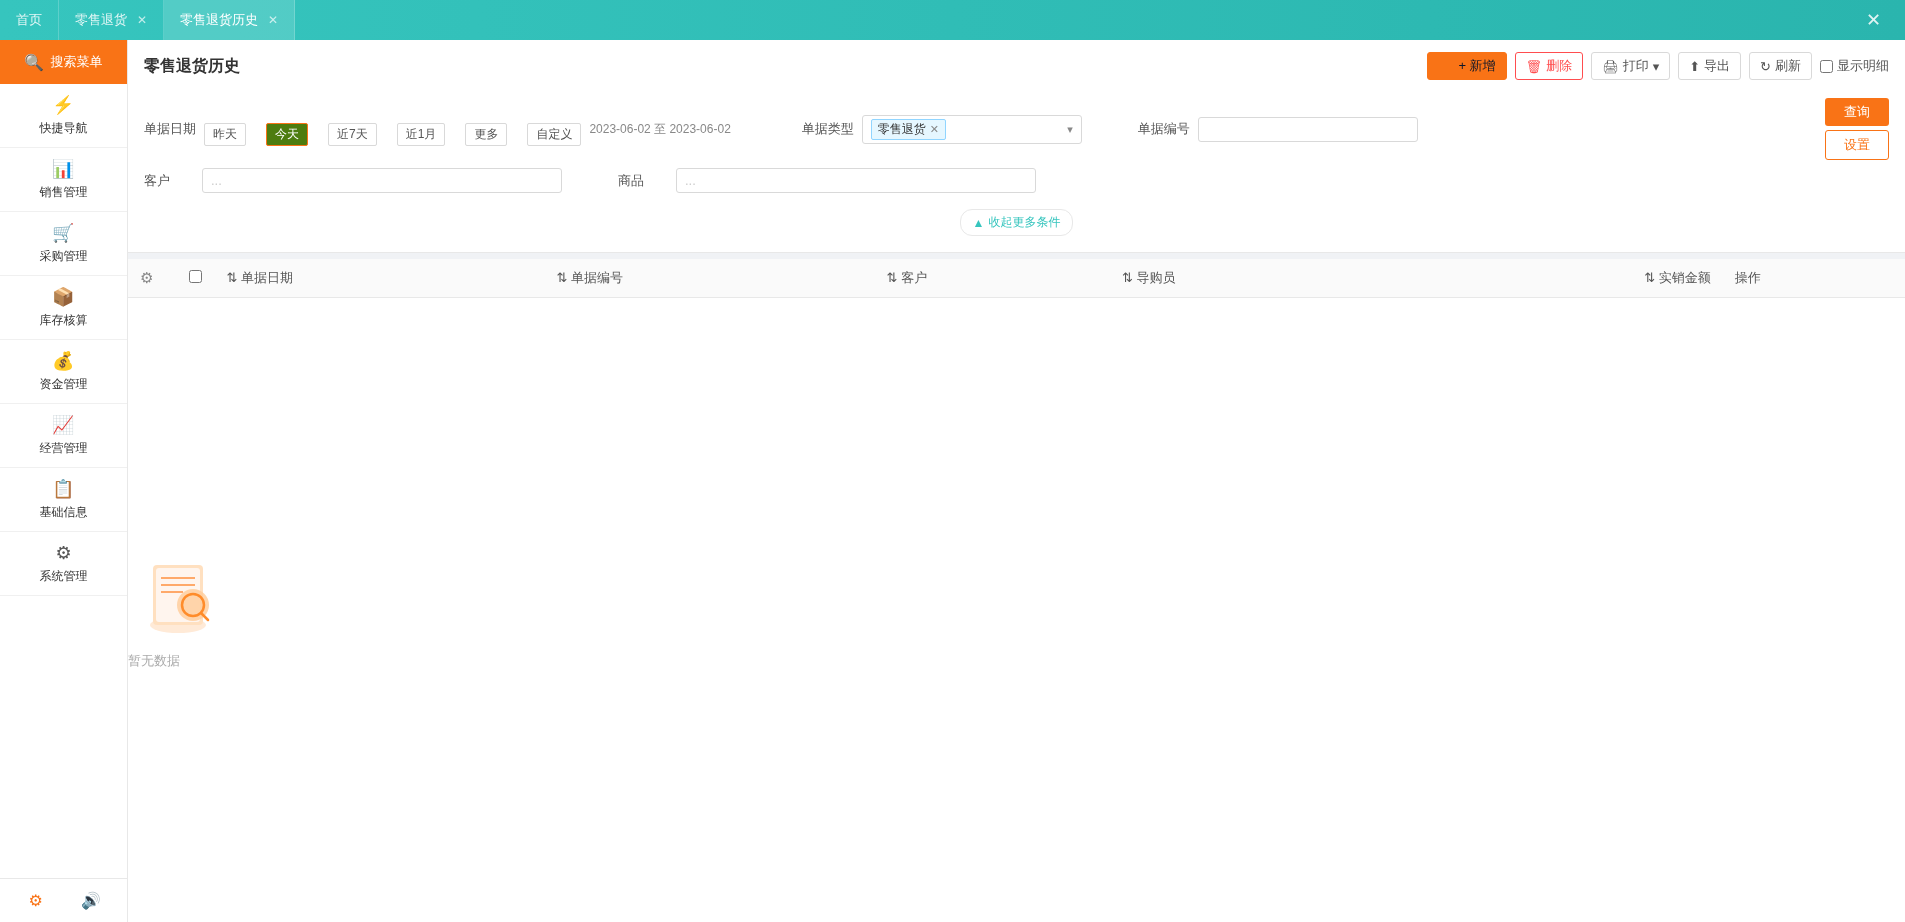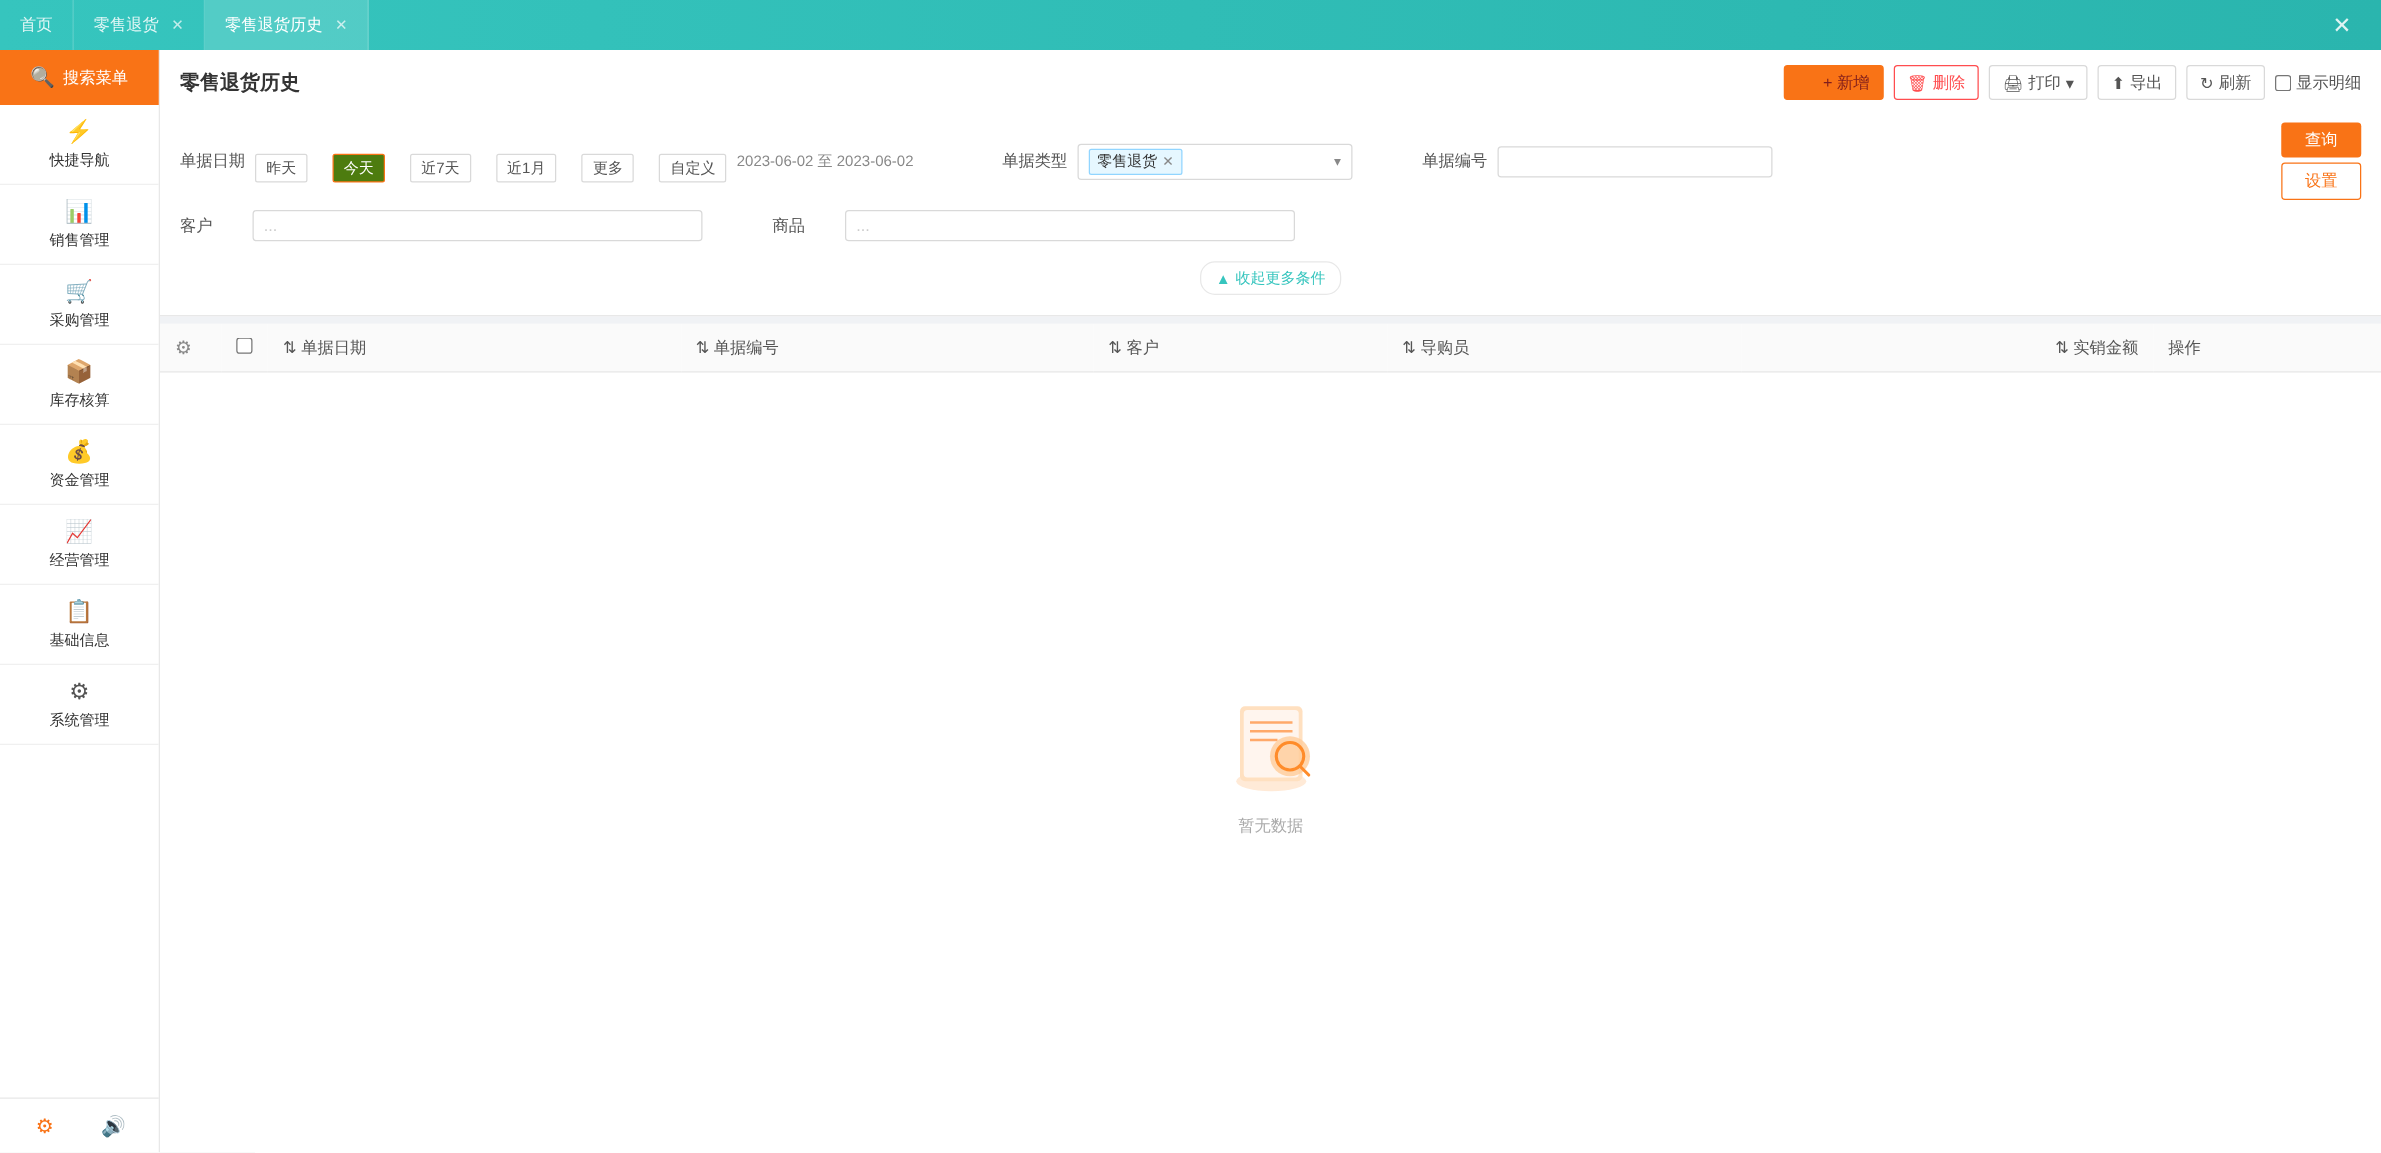--- a/index.html
+++ b/index.html
@@ -165,21 +165,21 @@
       padding: 4px 10px;
       border: 1px solid #d9d9d9;
       background: #fff;
       border-radius: 3px;
       cursor: pointer;
       font-size: 13px;
       color: #555;
     }
     .action-btn-primary {
       background: #f97316;
-      color: #7f1d1d;
+      color: #0f172a;
       border-color: #f97316;
       padding-left: 30px;
     }
     .action-btn-danger {
       color: #ff4d4f;
       border-color: #ff4d4f;
     }
     .display-detail-checkbox {
       display: flex;
       align-items: center;
@@ -332,21 +332,21 @@
     }
     thead th.sortable {
       cursor: pointer;
     }
 
     
     .empty-state {
       flex: 1;
       display: flex;
       flex-direction: column;
-      align-items: center;
+      align-items: flex-start;
       justify-content: center;
       padding: 60px 0;
     }
     .empty-icon {
       width: 100px;
       height: 90px;
       margin-bottom: 12px;
     }
     .empty-text {
       font-size: 13px;

